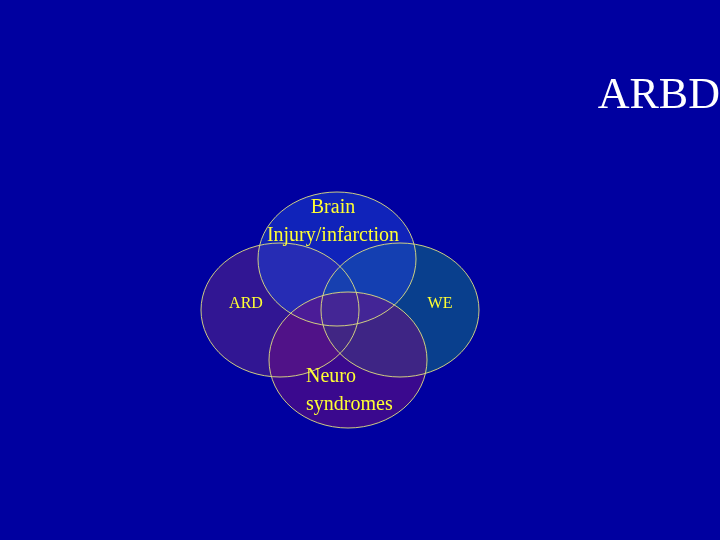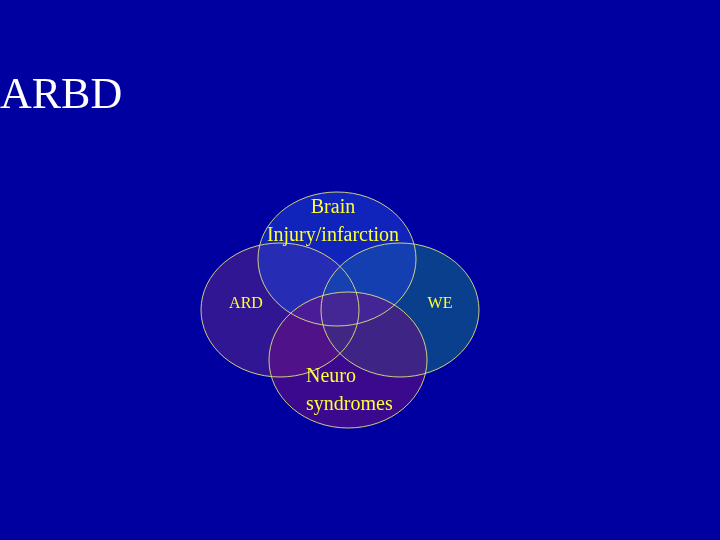--- a/index.html
+++ b/index.html
@@ -12,21 +12,21 @@
       background: #0000A0;
       position: relative;
       overflow: hidden;
       font-family: "Liberation Serif", "DejaVu Serif", serif;
     }
     .slide-title {
       position: absolute;
       left: 0;
       top: 68px;
       width: 720px;
-      text-align: left;
+      text-align: right;
       color: #FFFFFF;
       font-size: 44px;
       line-height: 52px;
       font-family: "Liberation Serif", "DejaVu Serif", serif;
     }
     svg.venn {
       position: absolute;
       left: 0;
       top: 0;
       width: 720px;

